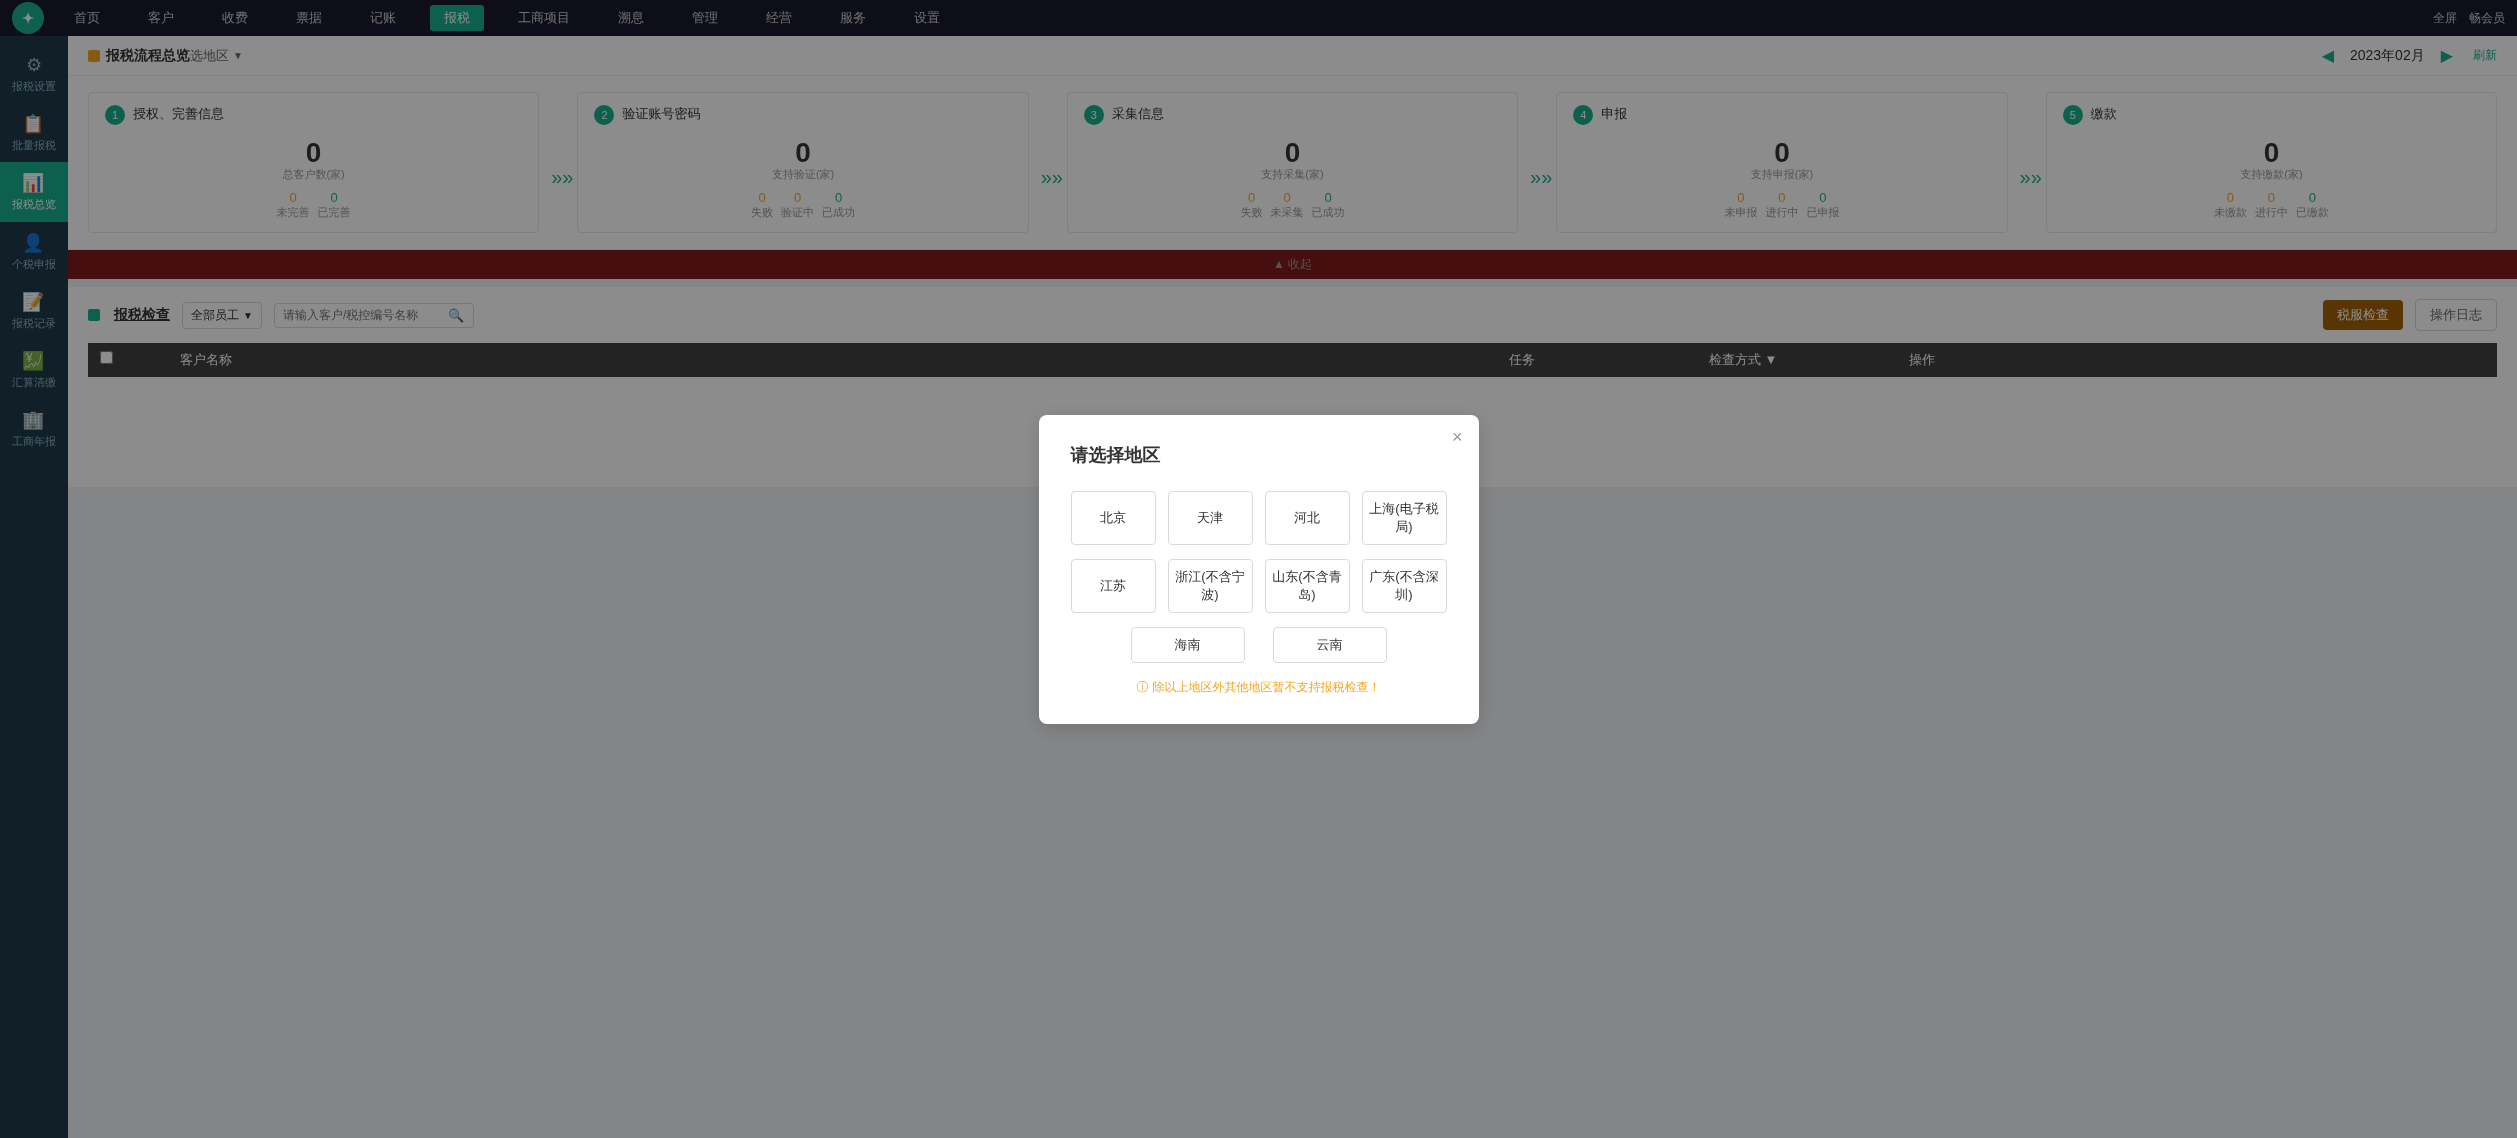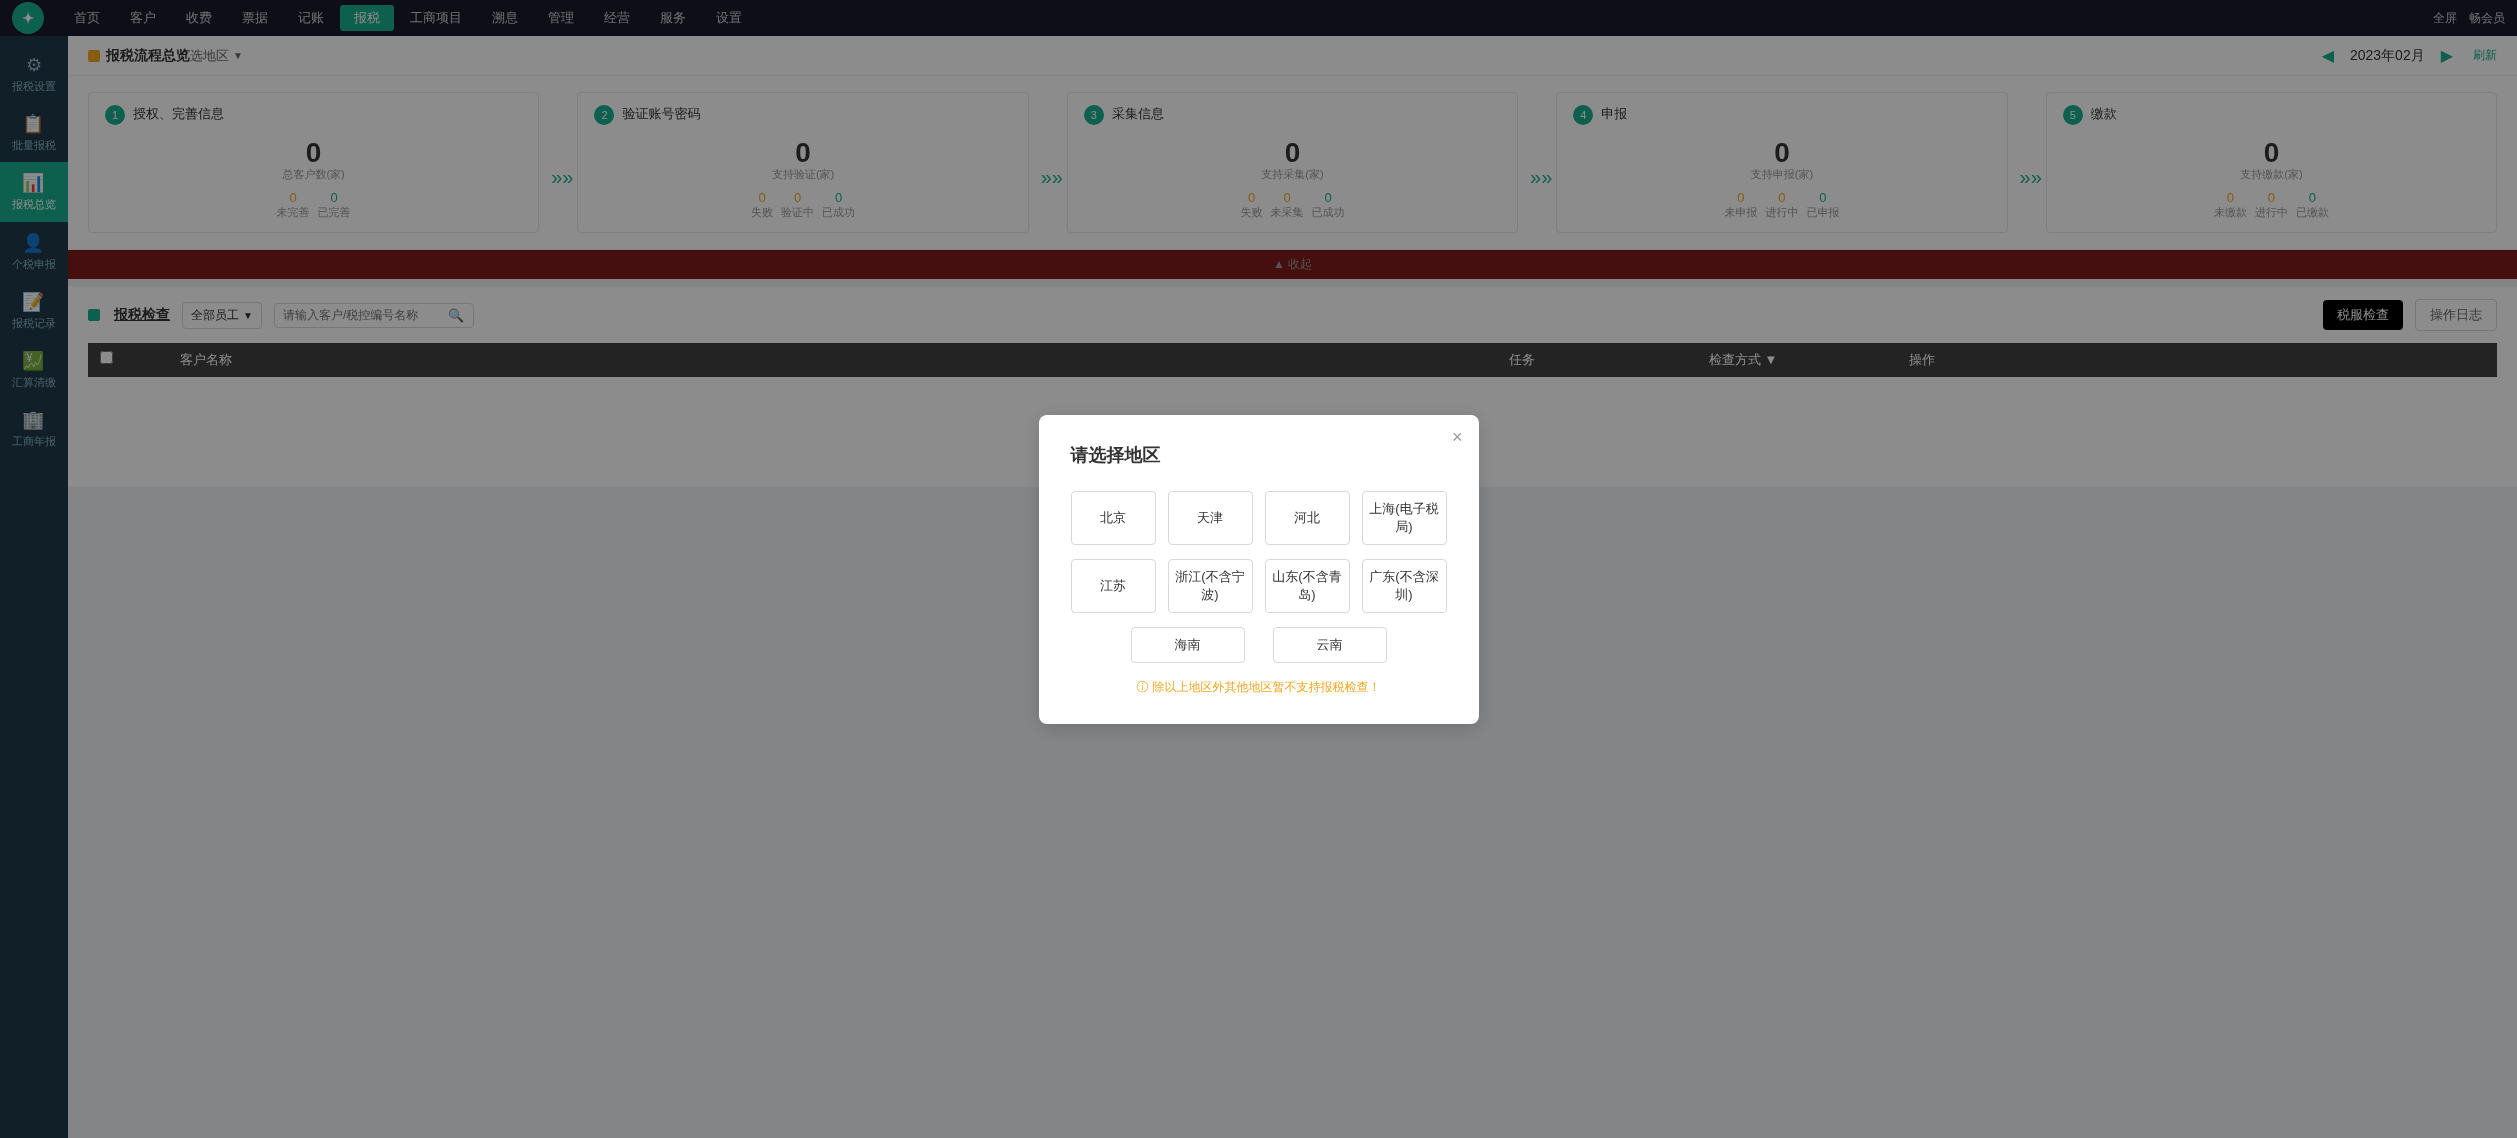--- a/index.html
+++ b/index.html
@@ -15,21 +15,21 @@
       position: relative;
     }
     .top-nav-logo {
       width: 32px; height: 32px;
       background: #17b08c;
       border-radius: 50%;
       display: flex; align-items: center; justify-content: center;
       margin-right: 16px;
     }
     .top-nav-logo span { color: white; font-size: 14px; font-weight: bold; }
-    .top-nav-items { display: flex; gap: 2px; flex: 1; }
+    .top-nav-items { display: flex; gap: 20px; flex: 1; }
     .top-nav-item {
       color: #ccc;
       padding: 4px 14px;
       border-radius: 3px;
       cursor: pointer;
       font-size: 13px;
     }
     .top-nav-item.active { background: #17b08c; color: white; }
     .top-nav-right { display: flex; align-items: center; gap: 12px; margin-left: auto; }
     .top-nav-right span { color: #ccc; font-size: 12px; cursor: pointer; }
@@ -152,21 +152,21 @@
       display: flex; align-items: center;
       border: 1px solid #d9d9d9;
       border-radius: 4px;
       padding: 4px 8px;
       gap: 4px;
       width: 200px;
     }
     .search-input-wrap input { border: none; outline: none; font-size: 12px; width: 100%; }
     .check-btn {
       margin-left: auto;
-      background: #000000;
+      background: #a16207;
       color: white;
       border: none;
       border-radius: 4px;
       padding: 6px 14px;
       cursor: pointer;
       font-size: 13px;
     }
     .log-btn {
       background: white;
       color: #666;

